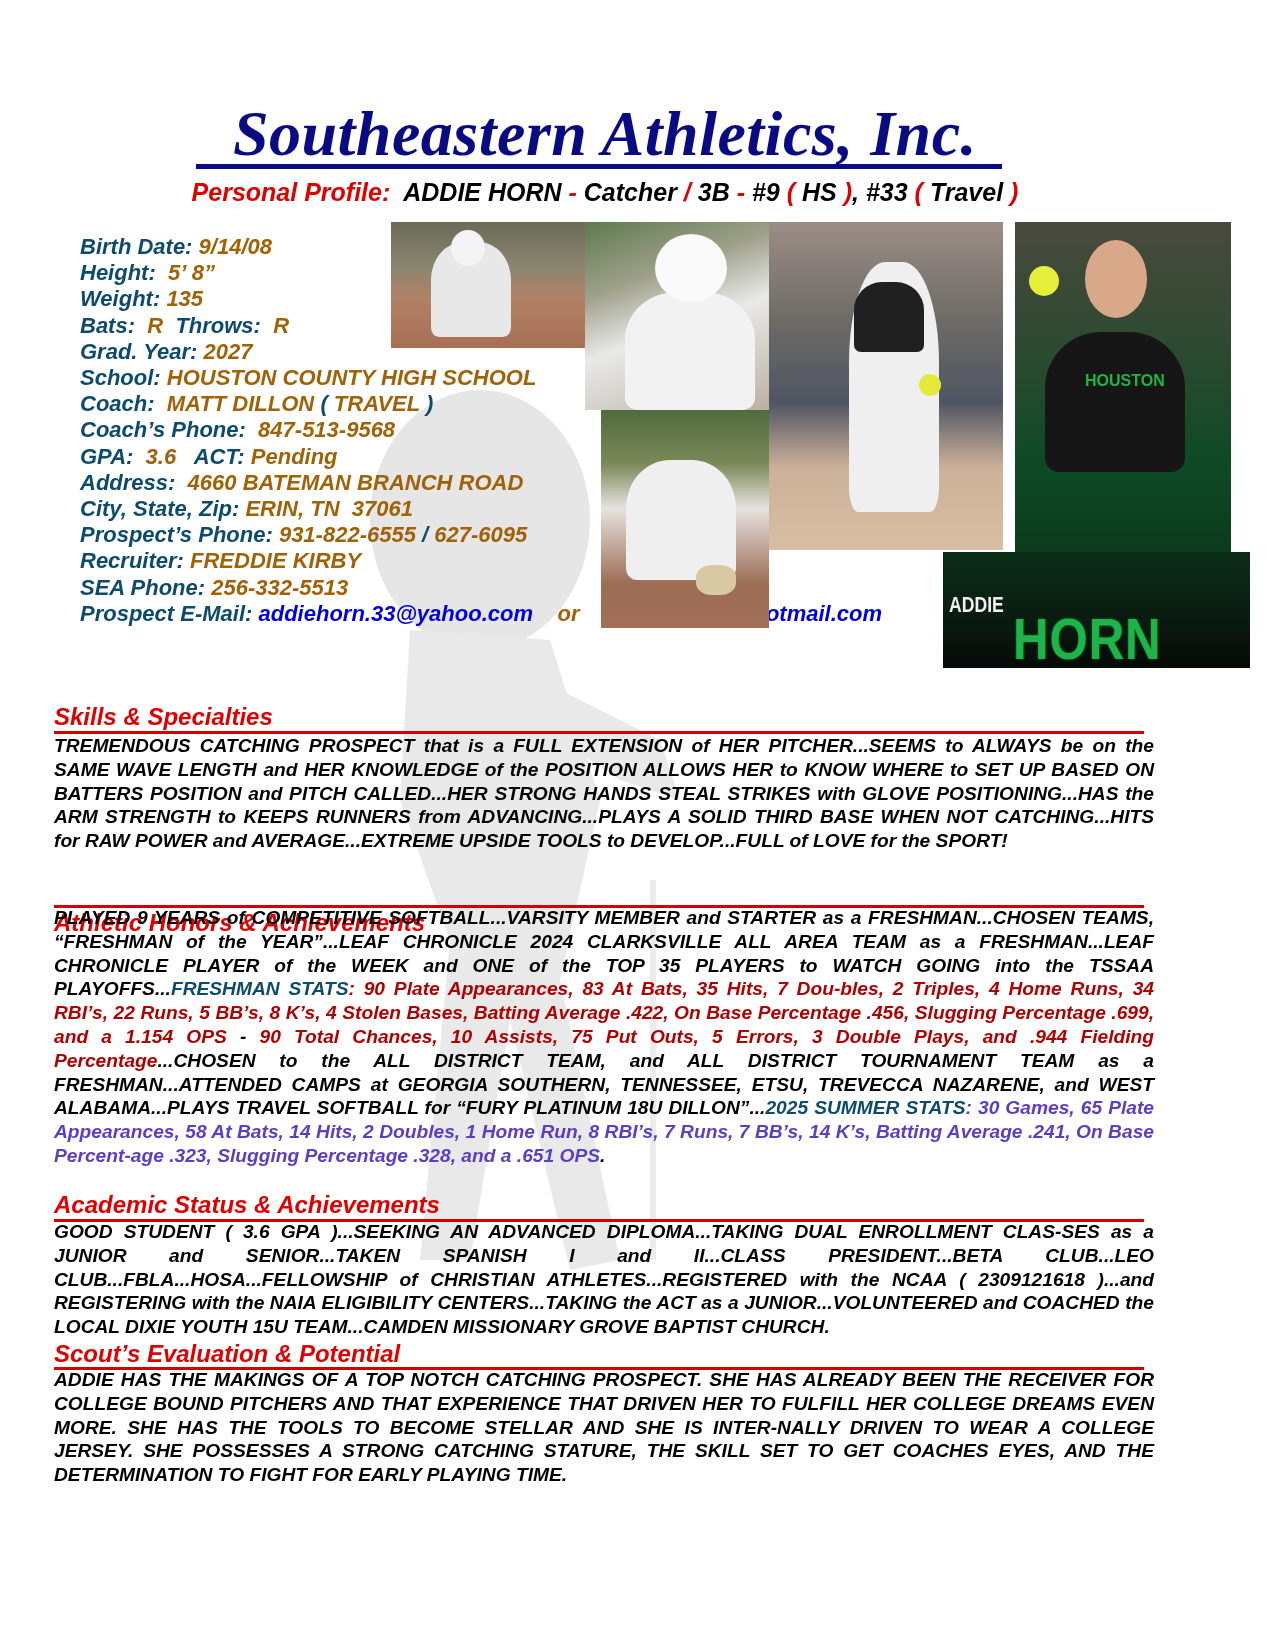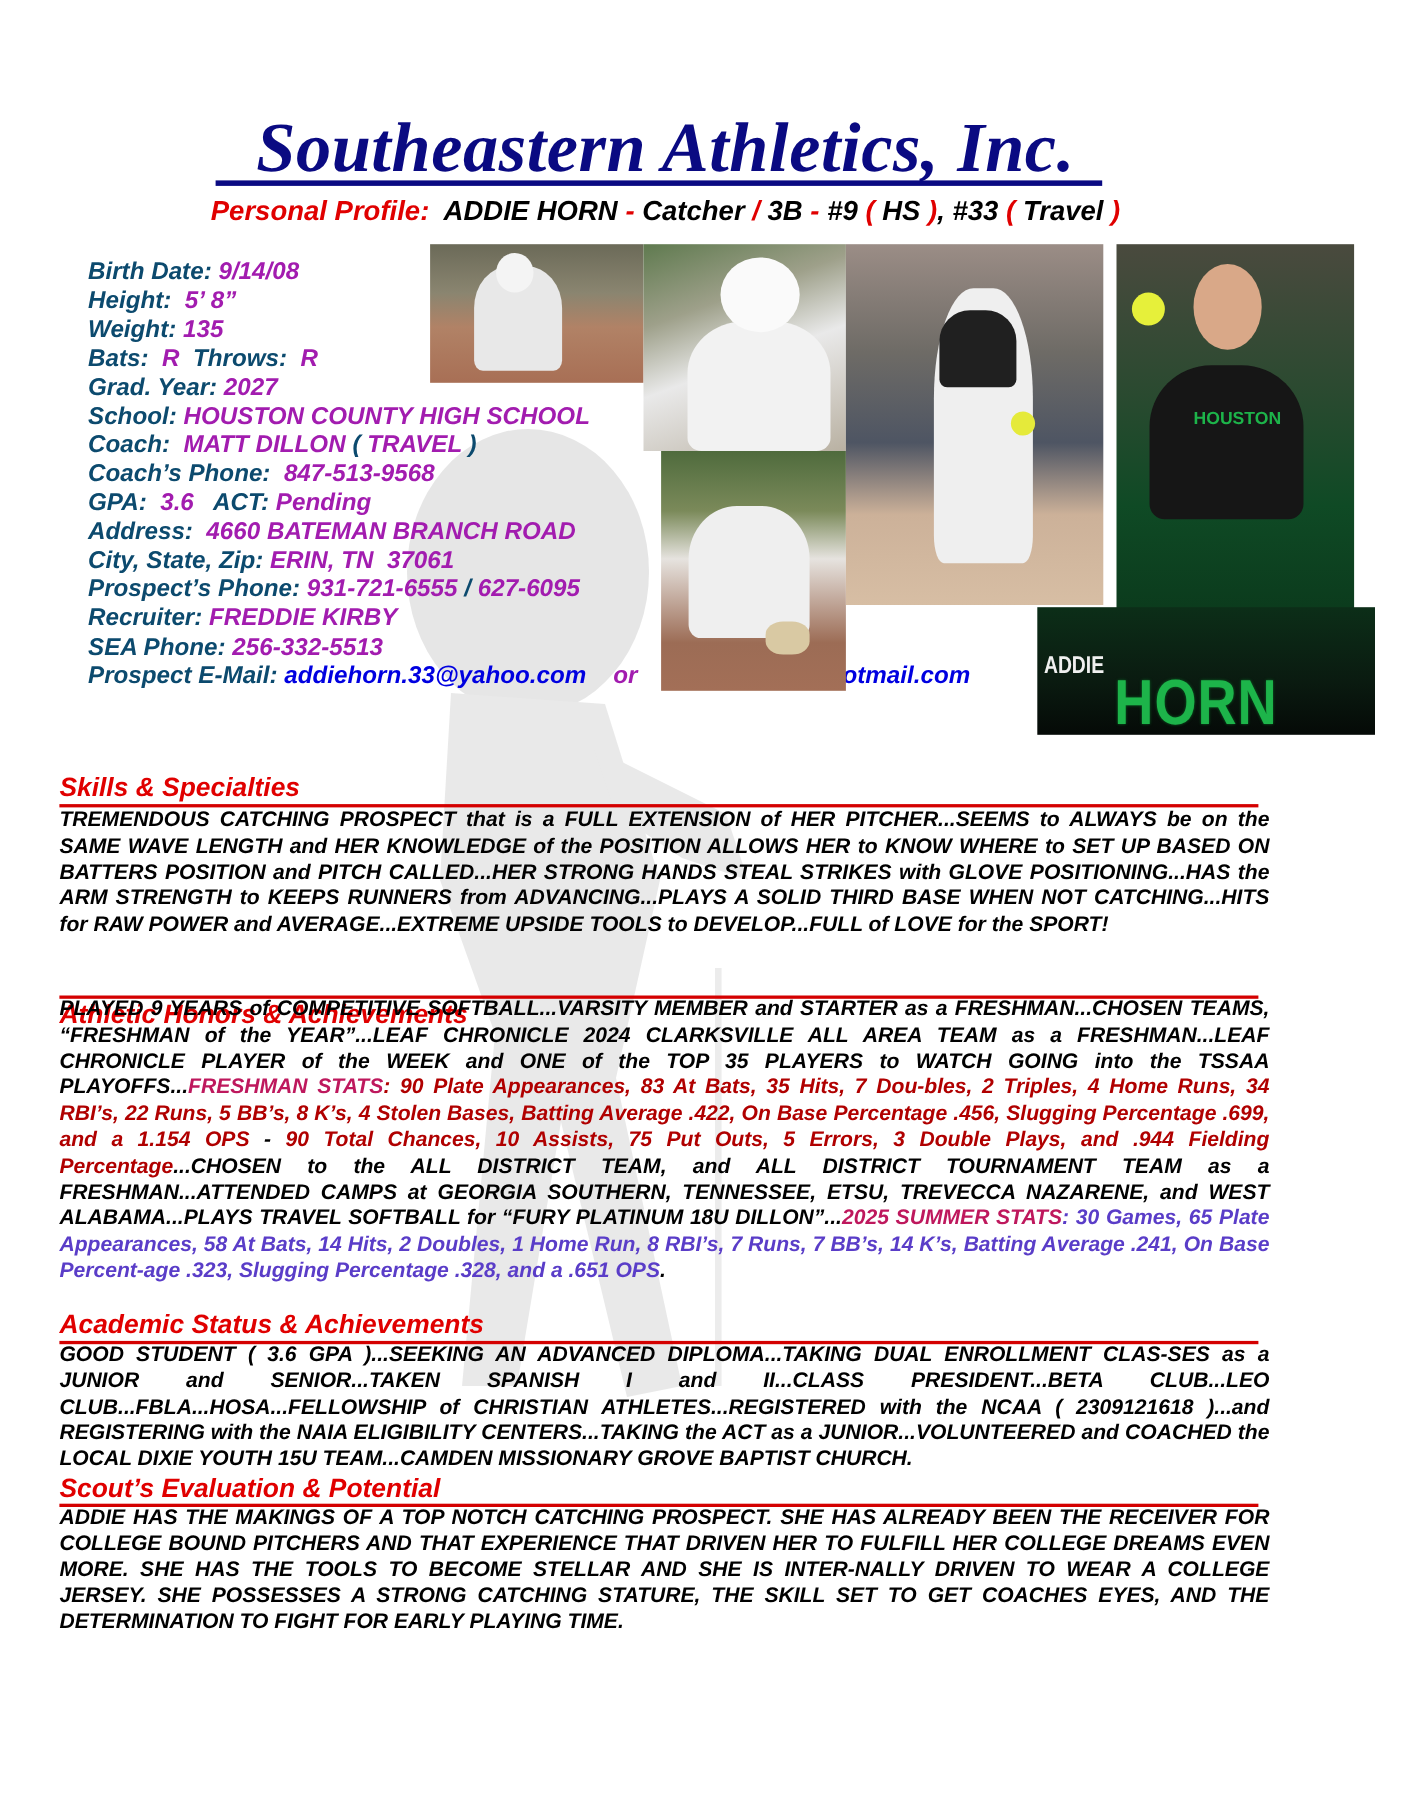--- a/index.html
+++ b/index.html
@@ -11,29 +11,29 @@
                opacity: 0.18; pointer-events: none; }
 
   .title { position: absolute; left: 0; width: 1210px; top: 102px; text-align: center;
            font-family: "Liberation Serif", serif; font-style: italic; font-weight: bold;
            font-size: 64px; color: #0a0a82; line-height: 1; letter-spacing: 0.5px; }
   .title-rule { position: absolute; left: 196px; width: 806px; top: 164px; height: 5px; background: #0a0a82; }
 
   .subtitle { position: absolute; left: 0; width: 1210px; top: 178px; text-align: center;
               font-weight: bold; font-style: italic; font-size: 25px; color: #000; white-space: nowrap; }
   .red { color: #e00000; }
-  .blue { color: #be185d; }
+  .blue { color: #0c4a6e; }
   .darkred { color: #b00000; }
   .purple { color: #5a3dc8; }
 
   .fields { position: absolute; left: 80px; top: 234px; font-weight: bold; font-style: italic;
             font-size: 22px; line-height: 26.2px; }
   .fields .row { white-space: nowrap; }
   .fields .lbl { color: #0c4a6e; }
-  .fields .val { color: #a21caf; }
+  .fields .val { color: #a16207; }
   .fields a { color: #0000e0; text-decoration: none; }
 
   .photo { position: absolute; overflow: hidden; }
   .photo1 { left: 391px; top: 222px; width: 194px; height: 126px;
             background: linear-gradient(180deg,#6b6a58 0%,#8a8570 35%,#b18266 60%,#a86f55 100%); }
   .photo2 { left: 585px; top: 222px; width: 184px; height: 188px;
             background: linear-gradient(160deg,#5f7a4f 0%,#9ea08a 30%,#e9e9e9 55%,#b9b1a2 100%); }
   .photo3 { left: 601px; top: 410px; width: 168px; height: 218px;
             background: linear-gradient(180deg,#4f6b3d 0%,#7b8a5a 25%,#e6e3df 45%,#9c6c55 80%,#a36f57 100%); }
   .photo4 { left: 769px; top: 222px; width: 234px; height: 328px;
@@ -91,21 +91,21 @@
   <div class="row"><span class="lbl">Height:</span>&nbsp; <span class="val">5’ 8”</span></div>
   <div class="row"><span class="lbl">Weight:</span> <span class="val">135</span></div>
   <div class="row"><span class="lbl">Bats:</span>&nbsp; <span class="val">R</span>&nbsp; <span class="lbl">Throws:</span>&nbsp; <span class="val">R</span></div>
   <div class="row"><span class="lbl">Grad. Year:</span> <span class="val">2027</span></div>
   <div class="row"><span class="lbl">School:</span> <span class="val">HOUSTON COUNTY HIGH SCHOOL</span></div>
   <div class="row"><span class="lbl">Coach:</span>&nbsp; <span class="val">MATT DILLON</span> <span class="lbl">(</span> <span class="val">TRAVEL</span> <span class="lbl">)</span></div>
   <div class="row"><span class="lbl">Coach’s Phone:</span>&nbsp; <span class="val">847-513-9568</span></div>
   <div class="row"><span class="lbl">GPA:</span>&nbsp; <span class="val">3.6</span>&nbsp;&nbsp; <span class="lbl">ACT:</span> <span class="val">Pending</span></div>
   <div class="row"><span class="lbl">Address:</span>&nbsp; <span class="val">4660 BATEMAN BRANCH ROAD</span></div>
   <div class="row"><span class="lbl">City, State, Zip:</span> <span class="val" style="white-space:pre">ERIN, TN  37061</span></div>
-  <div class="row"><span class="lbl">Prospect’s Phone:</span> <span class="val">931-721-6555</span> <span class="lbl">/</span> <span class="val">627-6095</span></div>
+  <div class="row"><span class="lbl">Prospect’s Phone:</span> <span class="val">931-822-6555</span> <span class="lbl">/</span> <span class="val">627-6095</span></div>
   <div class="row"><span class="lbl">Recruiter:</span> <span class="val">FREDDIE KIRBY</span></div>
   <div class="row"><span class="lbl">SEA Phone:</span> <span class="val">256-332-5513</span></div>
   <div class="row"><span class="lbl">Prospect E-Mail:</span> <a>addiehorn.33@yahoo.com</a>&nbsp;&nbsp;&nbsp; <span class="val">or</span>&nbsp;&nbsp;&nbsp; <a>huntandride@hotmail.com</a></div>
 </div>
 
 <div class="photo photo1">
   <div class="silhouette" style="left:40px;top:20px;width:80px;height:95px;background:#e8e8e8;"></div>
   <div class="silhouette" style="left:60px;top:8px;width:34px;height:36px;background:#f4f4f4;border-radius:50%;"></div>
 </div>
 <div class="photo photo2">

